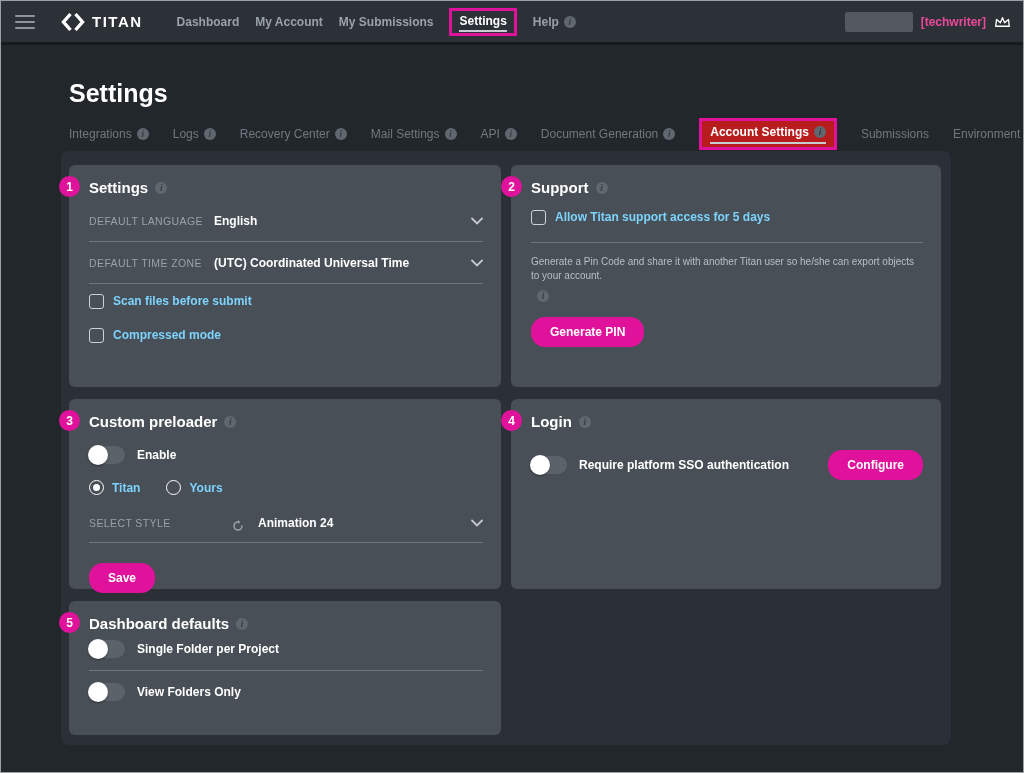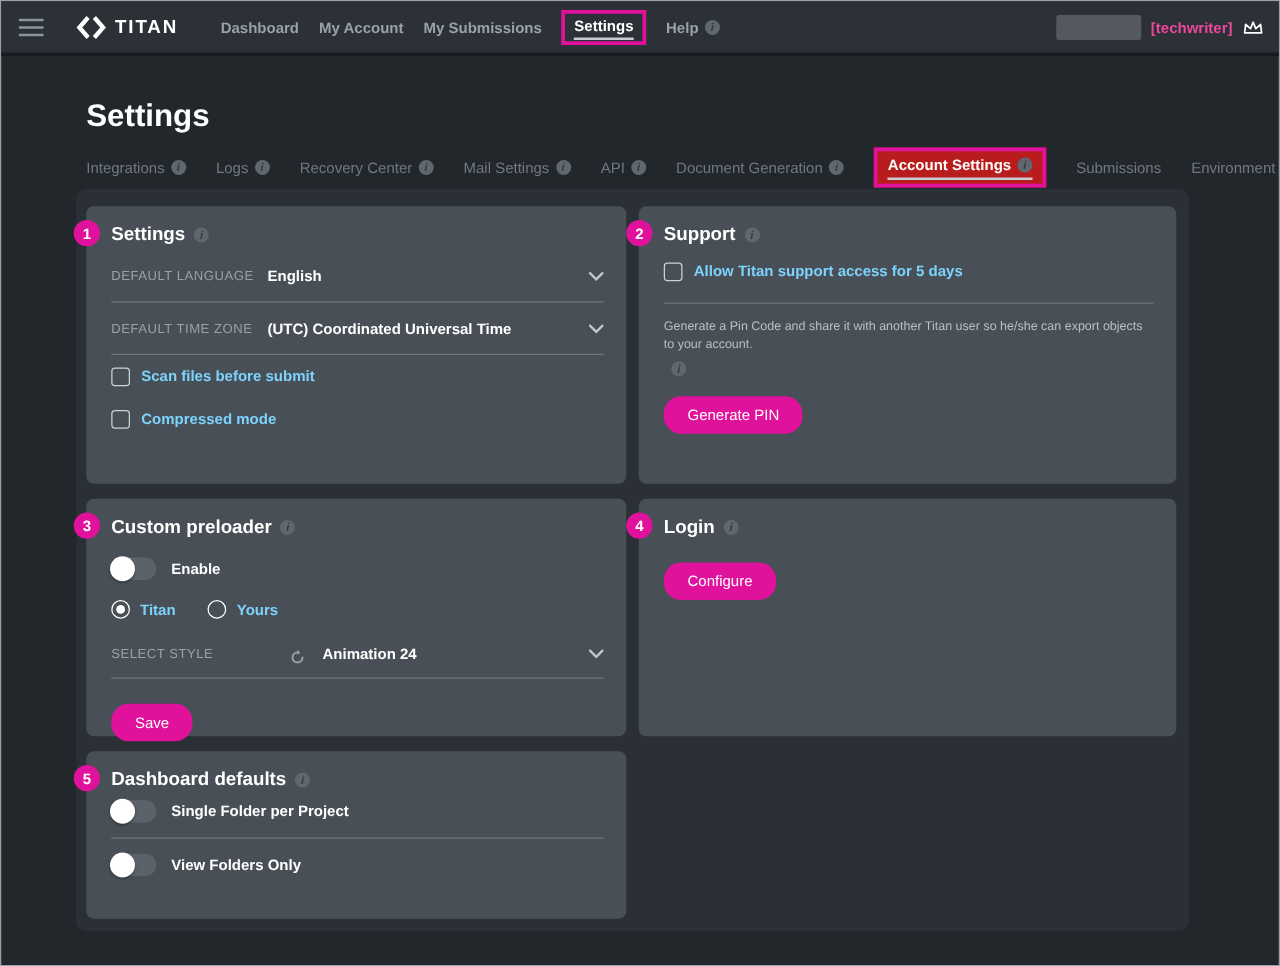--- a/index.html
+++ b/index.html
@@ -60,21 +60,21 @@
   .field-label { width:125px; color:#9aa1a8; font-size:10.5px; letter-spacing:.4px; flex:none; }
   .field-value { color:#ffffff; font-size:12px; font-weight:bold; flex:1; }
   .field-placeholder { color:#8d949b; font-size:12px; flex:1; }
   .row-icon { flex:none; margin-left:auto; display:flex; align-items:center; }
   .check-row { display:flex; align-items:center; gap:9px; height:26px; margin-top:4px; }
   .checkbox { width:15px; height:15px; border:1.5px solid #ced3d8; border-radius:3px; background:transparent; flex:none; cursor:pointer; }
   .check-label { color:#7dd3fc; font-size:12px; font-weight:bold; }
   .desc-text { color:#b9bfc5; font-size:10px; margin-top:12px; line-height:1.35; }
   .desc-badge { margin:3px 0 0 6px; }
   .btn {
-    display:inline-block; background:#e0119b; color:#ffffff; font-weight:normal; font-size:12px;
+    display:inline-block; background:#e0119b; color:#ffffff; font-weight:bold; font-size:12px;
     border:none; border-radius:14px; padding:8px 19px; cursor:pointer; font-family:inherit;
   }
   .toggle-row { display:flex; align-items:center; gap:12px; }
   .toggle { width:36px; height:18px; background:#5b6269; border-radius:9px; position:relative; flex:none; cursor:pointer; }
   .toggle .knob { position:absolute; left:-1px; top:-1px; width:20px; height:20px; background:#ffffff; border-radius:50%; box-shadow:0 1px 2px rgba(0,0,0,.4); }
   .toggle-label { color:#ffffff; font-size:12px; font-weight:bold; }
   .radio-row { display:flex; align-items:center; gap:26px; }
   .radio-opt { display:flex; align-items:center; gap:8px; cursor:pointer; }
   .radio { width:15px; height:15px; border:1.5px solid #ffffff; border-radius:50%; display:flex; align-items:center; justify-content:center; flex:none; }
   .radio .dot { width:7px; height:7px; border-radius:50%; background:#ffffff; }
@@ -258,20 +258,26 @@
   <button class="btn mt20">Save</button>
 </div>
 
 <div class="card card4">
   <div class="num-circle">4</div>
   <div class="card-title-row">
     <span class="card-title">Login</span>
     <span class="badge">i</span>
   </div>
   <div class="login-row">
+    <span class="toggle-row">
+      <span class="toggle">
+          <span class="knob"></span>
+        </span>
+      <span class="toggle-label">Require platform SSO authentication</span>
+    </span>
     <button class="btn">Configure</button>
   </div>
 </div>
 
 <div class="card card5">
   <div class="num-circle">5</div>
   <div class="card-title-row">
     <span class="card-title">Dashboard defaults</span>
     <span class="badge">i</span>
   </div>

